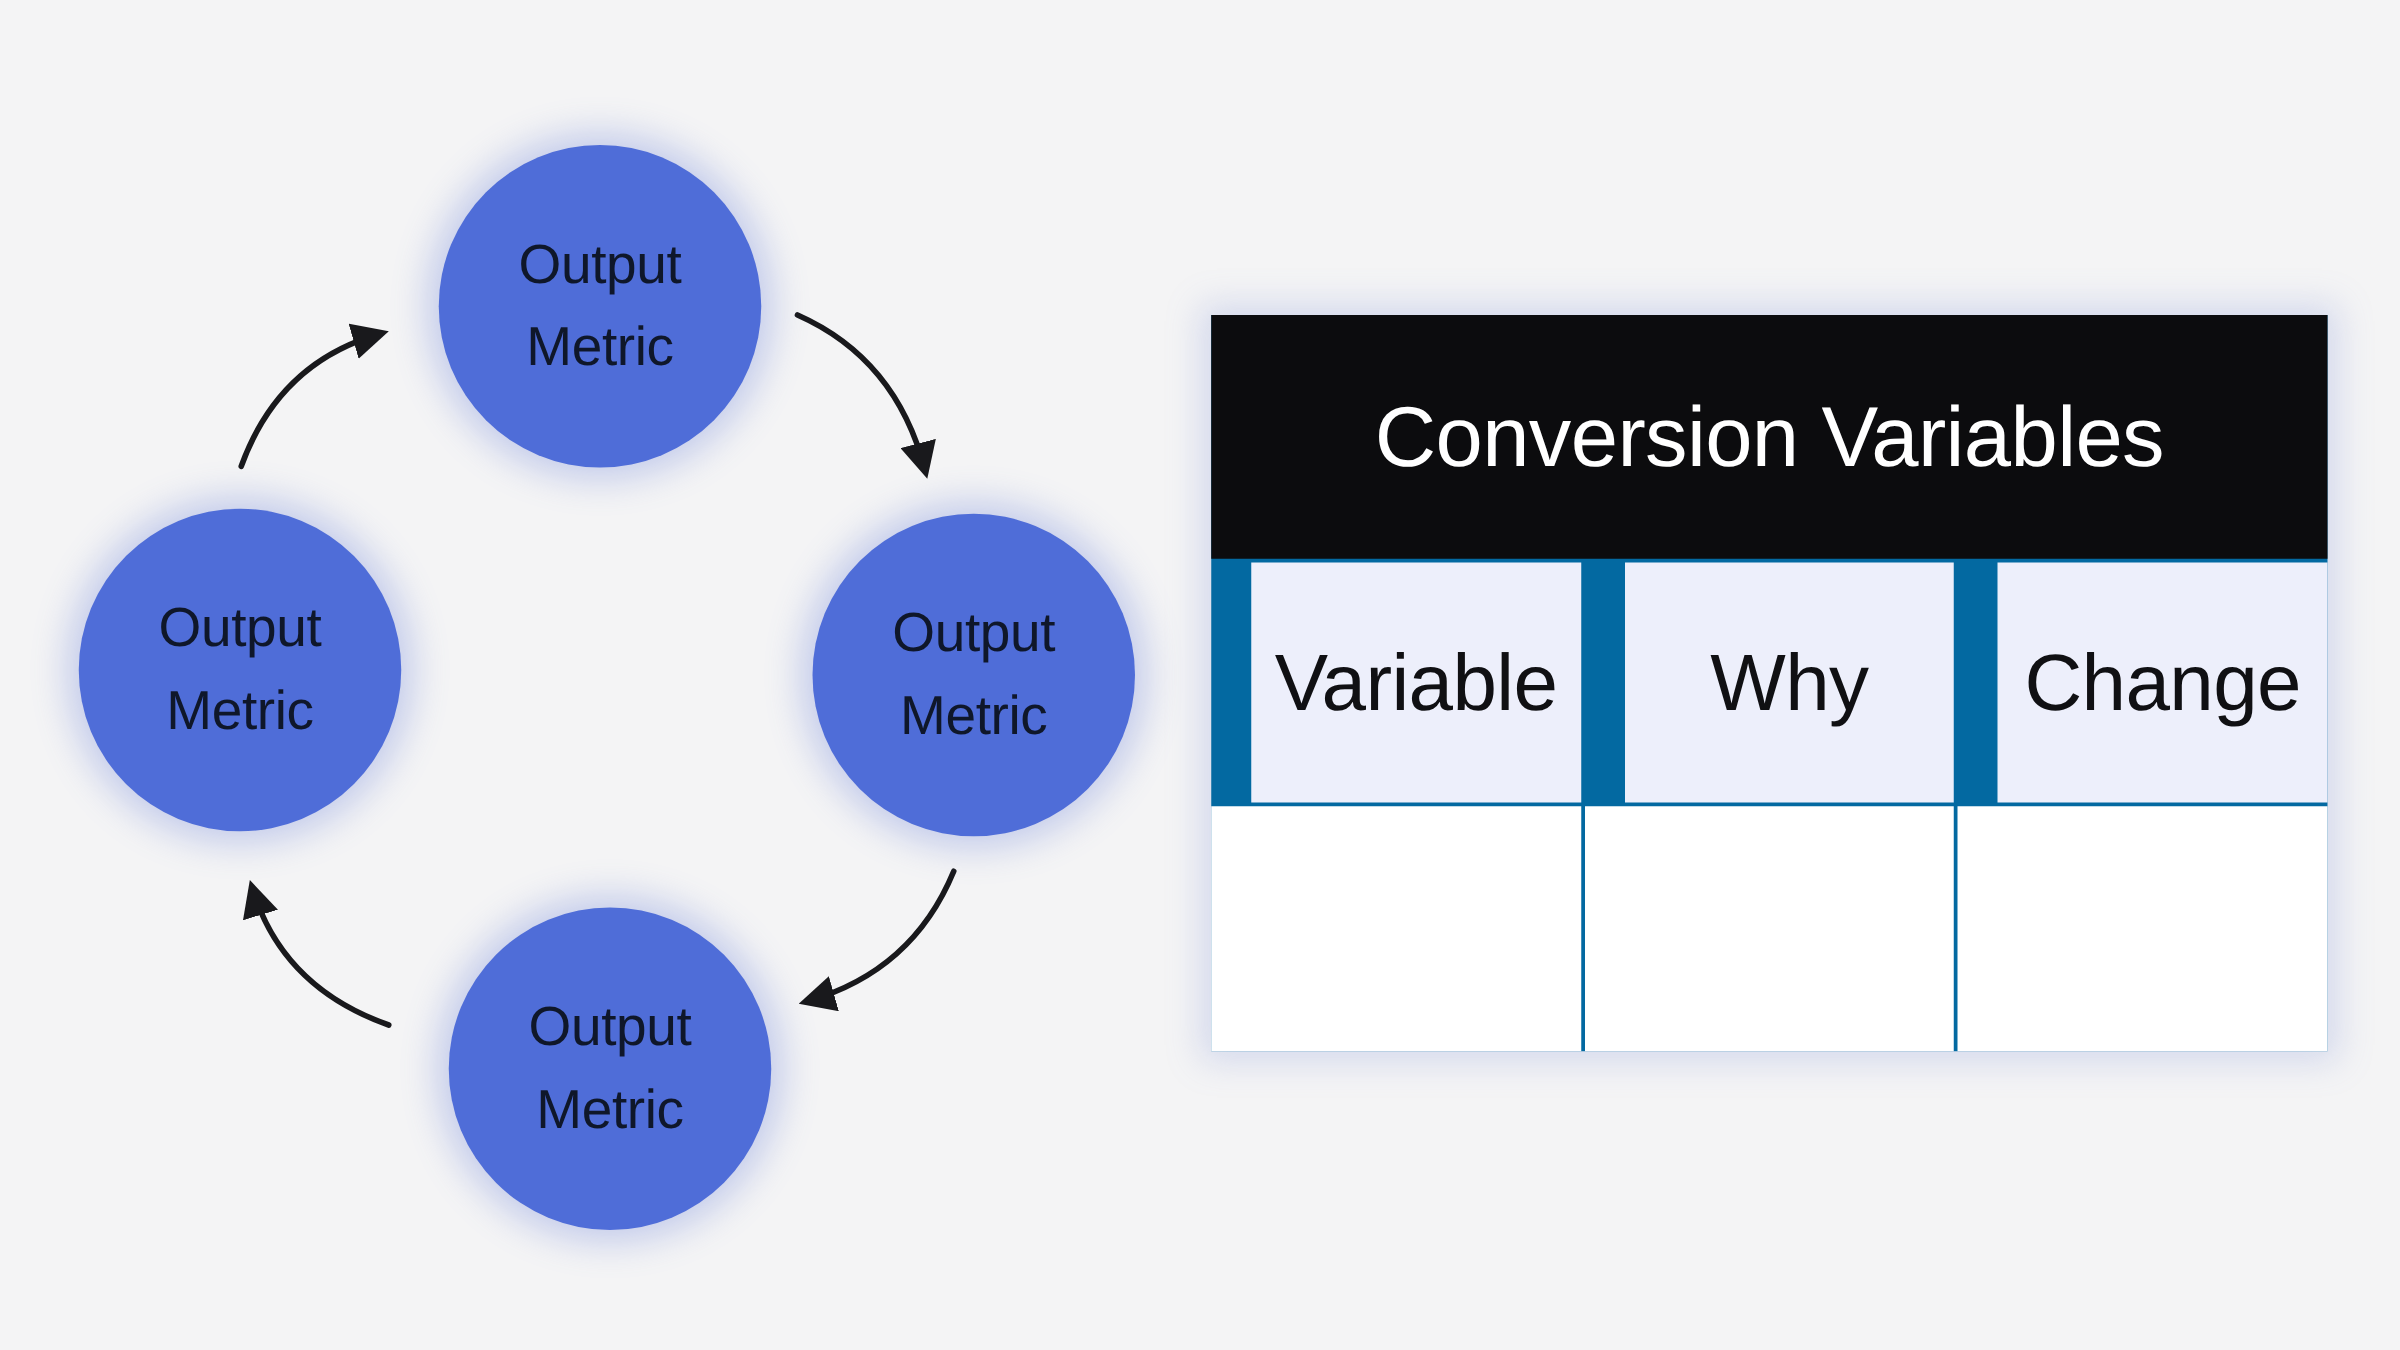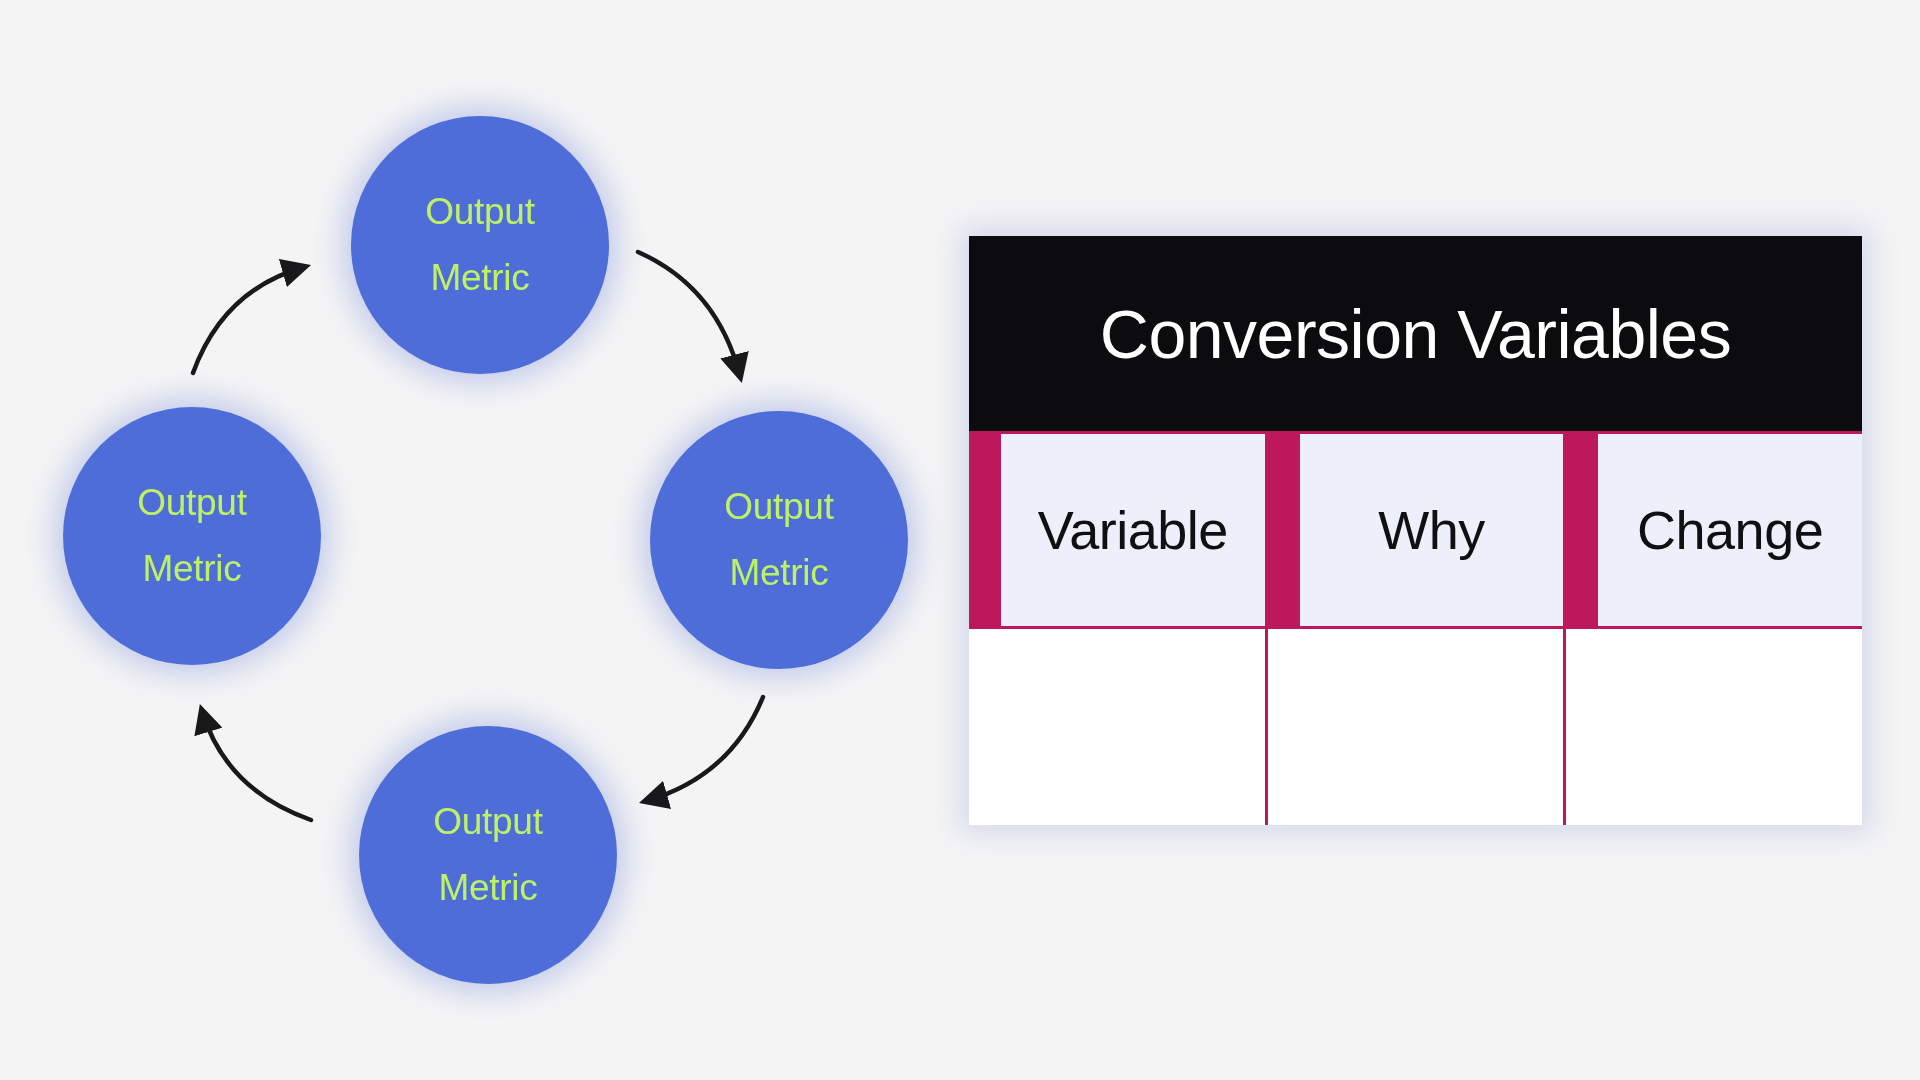--- a/index.html
+++ b/index.html
@@ -25,44 +25,44 @@
     width: 1920px;
     height: 1080px;
     pointer-events: none;
   }
   .node {
     position: absolute;
     width: 258px;
     height: 258px;
     border-radius: 50%;
     background: #4F6DD8;
-    color: #bef264;
+    color: #0f172a;
     display: flex;
     flex-direction: column;
     align-items: center;
     justify-content: center;
     text-align: center;
-    font-size: 37px;
+    font-size: 44px;
     line-height: 54px;
     letter-spacing: -0.3px;
     box-shadow: 0 0 28px 10px rgba(96, 120, 214, 0.32);
     gap: 12px;
   }
   .node-top    { left: 351px; top: 116px; }
   .node-right  { left: 650px; top: 411px; }
   .node-bottom { left: 359px; top: 726px; }
   .node-left   { left:  63px; top: 407px; }
 
   
   .table-card {
     position: absolute;
     left: 969px;
-    top: 236px;
+    top: 252px;
     width: 893px;
-    background: #be185d;
+    background: #0369a1;
     display: flex;
     flex-direction: column;
     gap: 3px;
     box-shadow: 0 0 26px 8px rgba(128, 148, 216, 0.28);
   }
   .table-title {
     height: 195px;
     background: #0C0C0E;
     color: #FFFFFF;
     display: flex;
@@ -76,21 +76,21 @@
     grid-template-columns: 1fr 1fr 1fr;
     gap: 3px;
   }
   .t-head-cell {
     height: 192px;
     background: #EDEFFB;
     color: #101013;
     display: flex;
     align-items: center;
     justify-content: center;
-    font-size: 54px;
+    font-size: 64px;
     letter-spacing: -0.5px;
     margin-left: 32px;
   }
   .t-body-cell {
     height: 196px;
     background: #FFFFFF;
   }
 </style>
 </head>
 <body>

